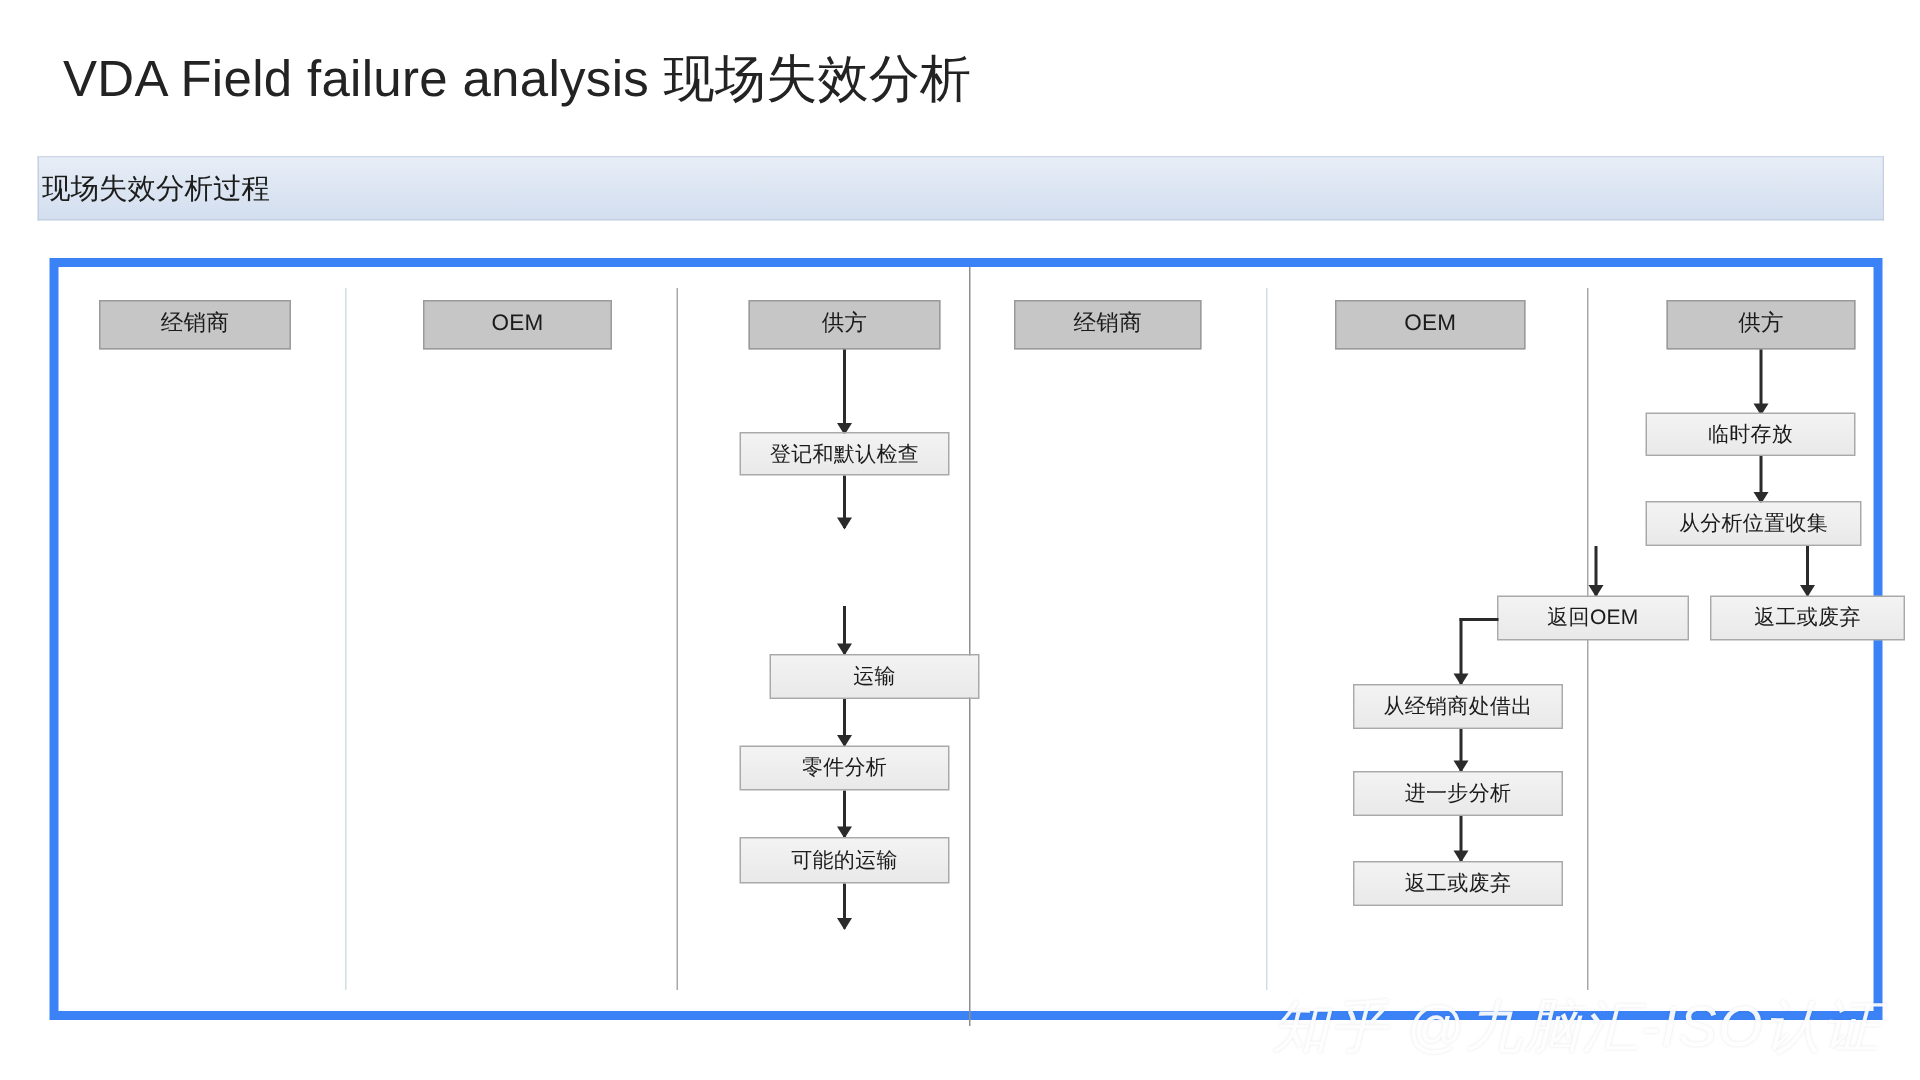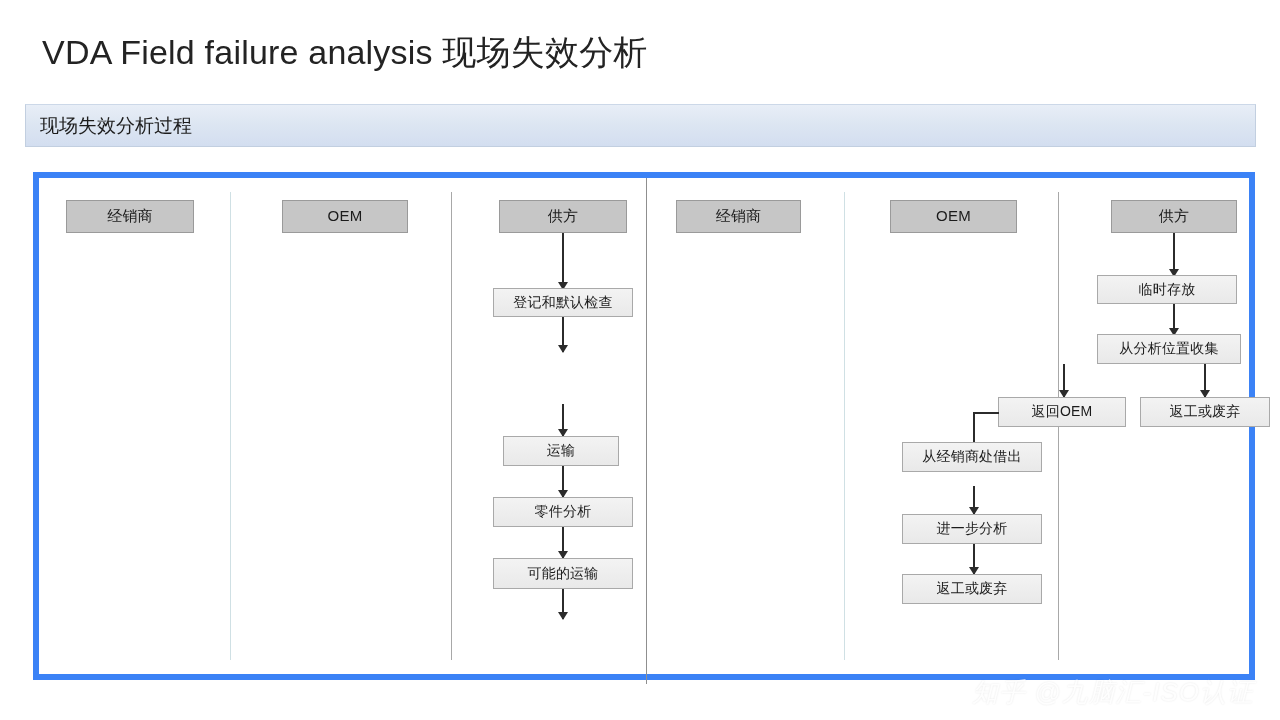--- a/index.html
+++ b/index.html
@@ -36,21 +36,21 @@
     width: 1231px;
     height: 43px;
     box-sizing: border-box;
     background: linear-gradient(to bottom, #e8eef7 0%, #dde6f2 45%, #d3def0 100%);
     border: 1px solid #c2cfe0;
     border-top-color: #ccd8e8;
     display: flex;
     align-items: center;
   }
   #subtitle-text {
-    padding-left: 14px;
+    padding-left: 2px;
     font-size: 19px;
     color: #1c1c1c;
     font-weight: 400;
   }
 
   
   #diagram-frame {
     position: absolute;
     left: 33px;
     top: 172px;
@@ -115,21 +115,21 @@
     border-left: 5px solid transparent;
     border-right: 5px solid transparent;
     border-top: 8px solid #2b2b2b;
   }
 
   
   #watermark {
     position: absolute;
     right: 26px;
     bottom: 10px;
-    font-size: 26px;
+    font-size: 38px;
     color: rgba(255,255,255,0.92);
     text-shadow: 0 0 2px rgba(0,0,0,0.10);
     white-space: nowrap;
     letter-spacing: 1px;
     pointer-events: none;
     font-style: italic;
   }
 </style>
 </head>
 <body>
@@ -164,21 +164,21 @@
   <div class="conn v" style="left:523px; top:288px; height:31px;"></div>
   <div class="arrowhead" style="left:519px; top:312px;"></div>
 
   <div class="conn v" style="left:523px; top:349px; height:31px;"></div>
   <div class="arrowhead" style="left:519px; top:373px;"></div>
 
   <div class="conn v" style="left:523px; top:411px; height:30px;"></div>
   <div class="arrowhead" style="left:519px; top:434px;"></div>
 
   <div class="node step" style="left:454px; top:110px; width:140px; height:29px;">登记和默认检查</div>
-  <div class="node step" style="left:464px; top:258px; width:116px; height:30px;">运输</div>
+  <div class="node step" style="left:474px; top:258px; width:140px; height:30px;">运输</div>
   <div class="node step" style="left:454px; top:319px; width:140px; height:30px;">零件分析</div>
   <div class="node step" style="left:454px; top:380px; width:140px; height:31px;">可能的运输</div>
 
   <div class="node header" style="left:637px; top:22px; width:125px; height:33px;">经销商</div>
   <div class="node header" style="left:851px; top:22px; width:127px; height:33px;">OEM</div>
   <div class="node header" style="left:1072px; top:22px; width:126px; height:33px;">供方</div>
 
   <div class="conn v" style="left:1134px; top:55px;  height:42px;"></div>
   <div class="arrowhead" style="left:1130px; top:91px;"></div>
 
@@ -194,21 +194,21 @@
   <div class="conn v" style="left:1165px; top:186px; height:33px;"></div>
   <div class="arrowhead" style="left:1161px; top:212px;"></div>
 
   <div class="node step" style="left:959px;  top:219px; width:128px; height:30px;">返回OEM</div>
   <div class="node step" style="left:1101px; top:219px; width:130px; height:30px;">返工或废弃</div>
 
   <div class="conn h" style="left:934px; top:234px; width:26px;"></div>
   <div class="conn v" style="left:934px; top:234px; height:44px;"></div>
   <div class="arrowhead" style="left:930px; top:271px;"></div>
 
-  <div class="node step" style="left:863px; top:264px; width:140px; height:30px;">从经销商处借出</div>
+  <div class="node step" style="left:863px; top:278px; width:140px; height:30px;">从经销商处借出</div>
 
   <div class="conn v" style="left:934px; top:308px; height:28px;"></div>
   <div class="arrowhead" style="left:930px; top:329px;"></div>
 
   <div class="node step" style="left:863px; top:336px; width:140px; height:30px;">进一步分析</div>
 
   <div class="conn v" style="left:934px; top:366px; height:30px;"></div>
   <div class="arrowhead" style="left:930px; top:389px;"></div>
 
   <div class="node step" style="left:863px; top:396px; width:140px; height:30px;">返工或废弃</div>

